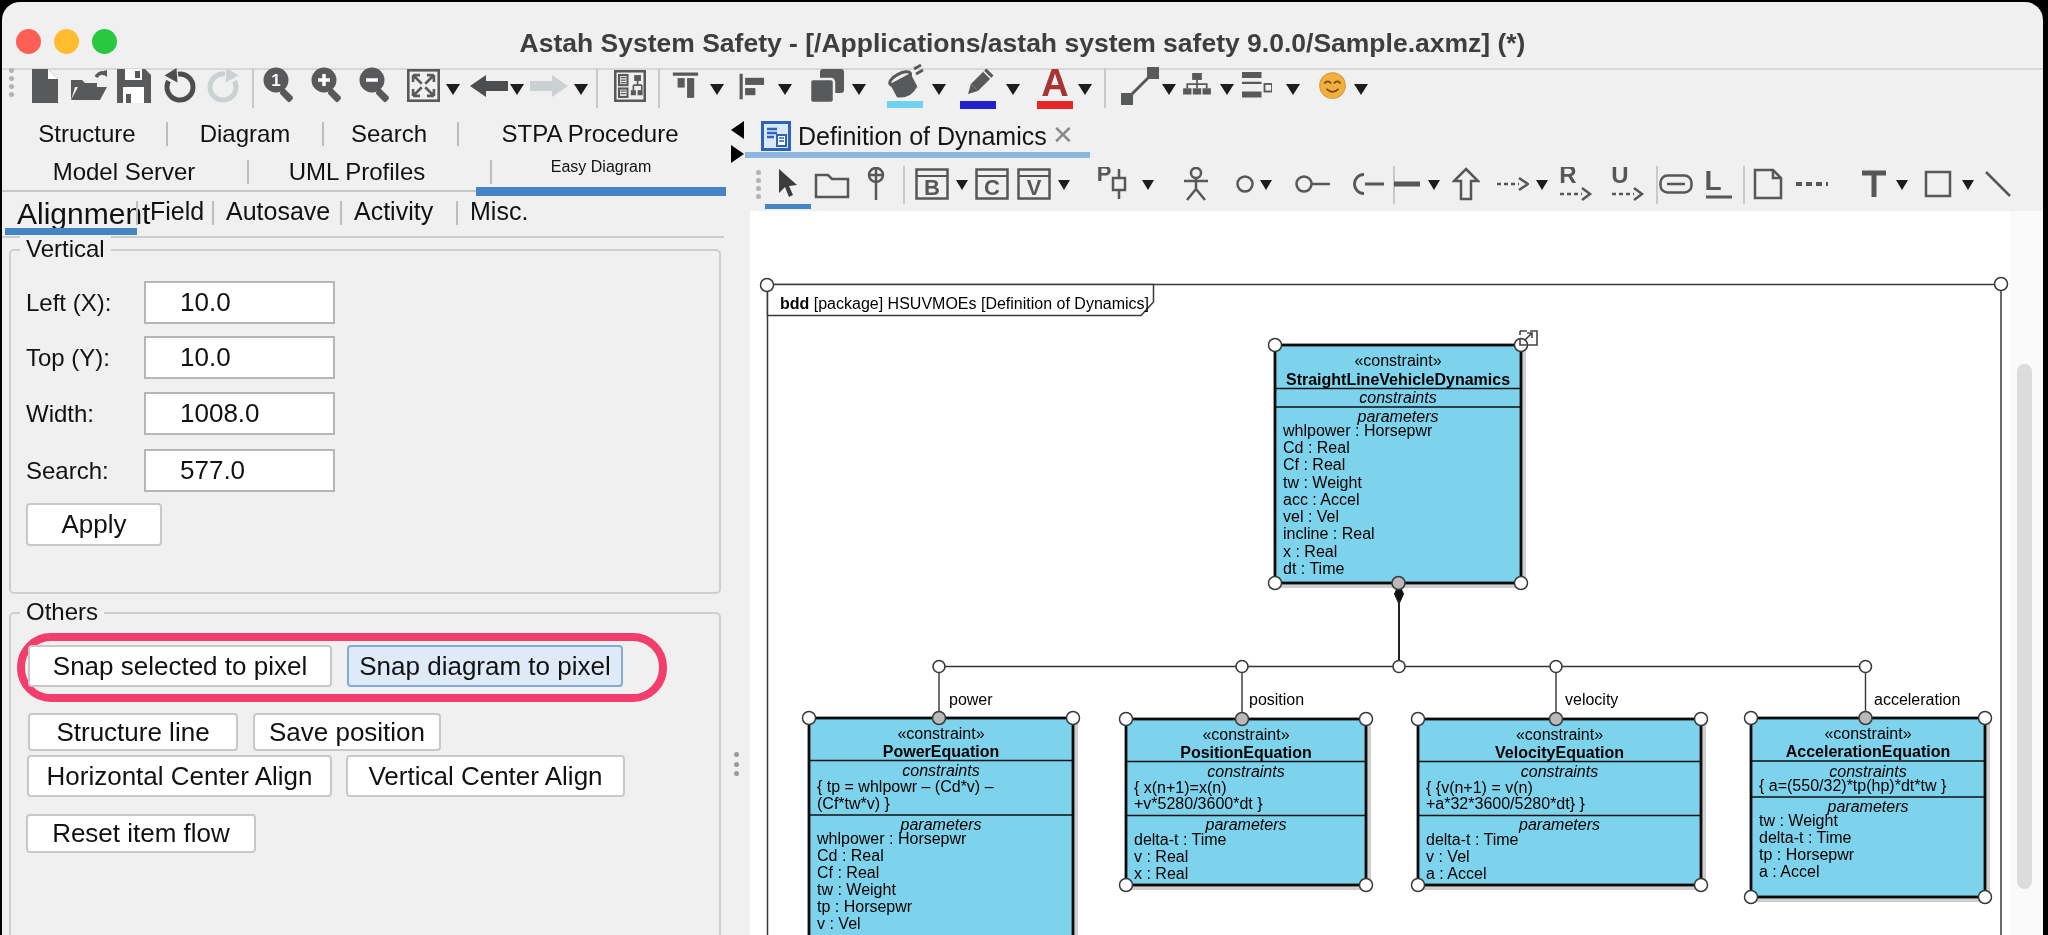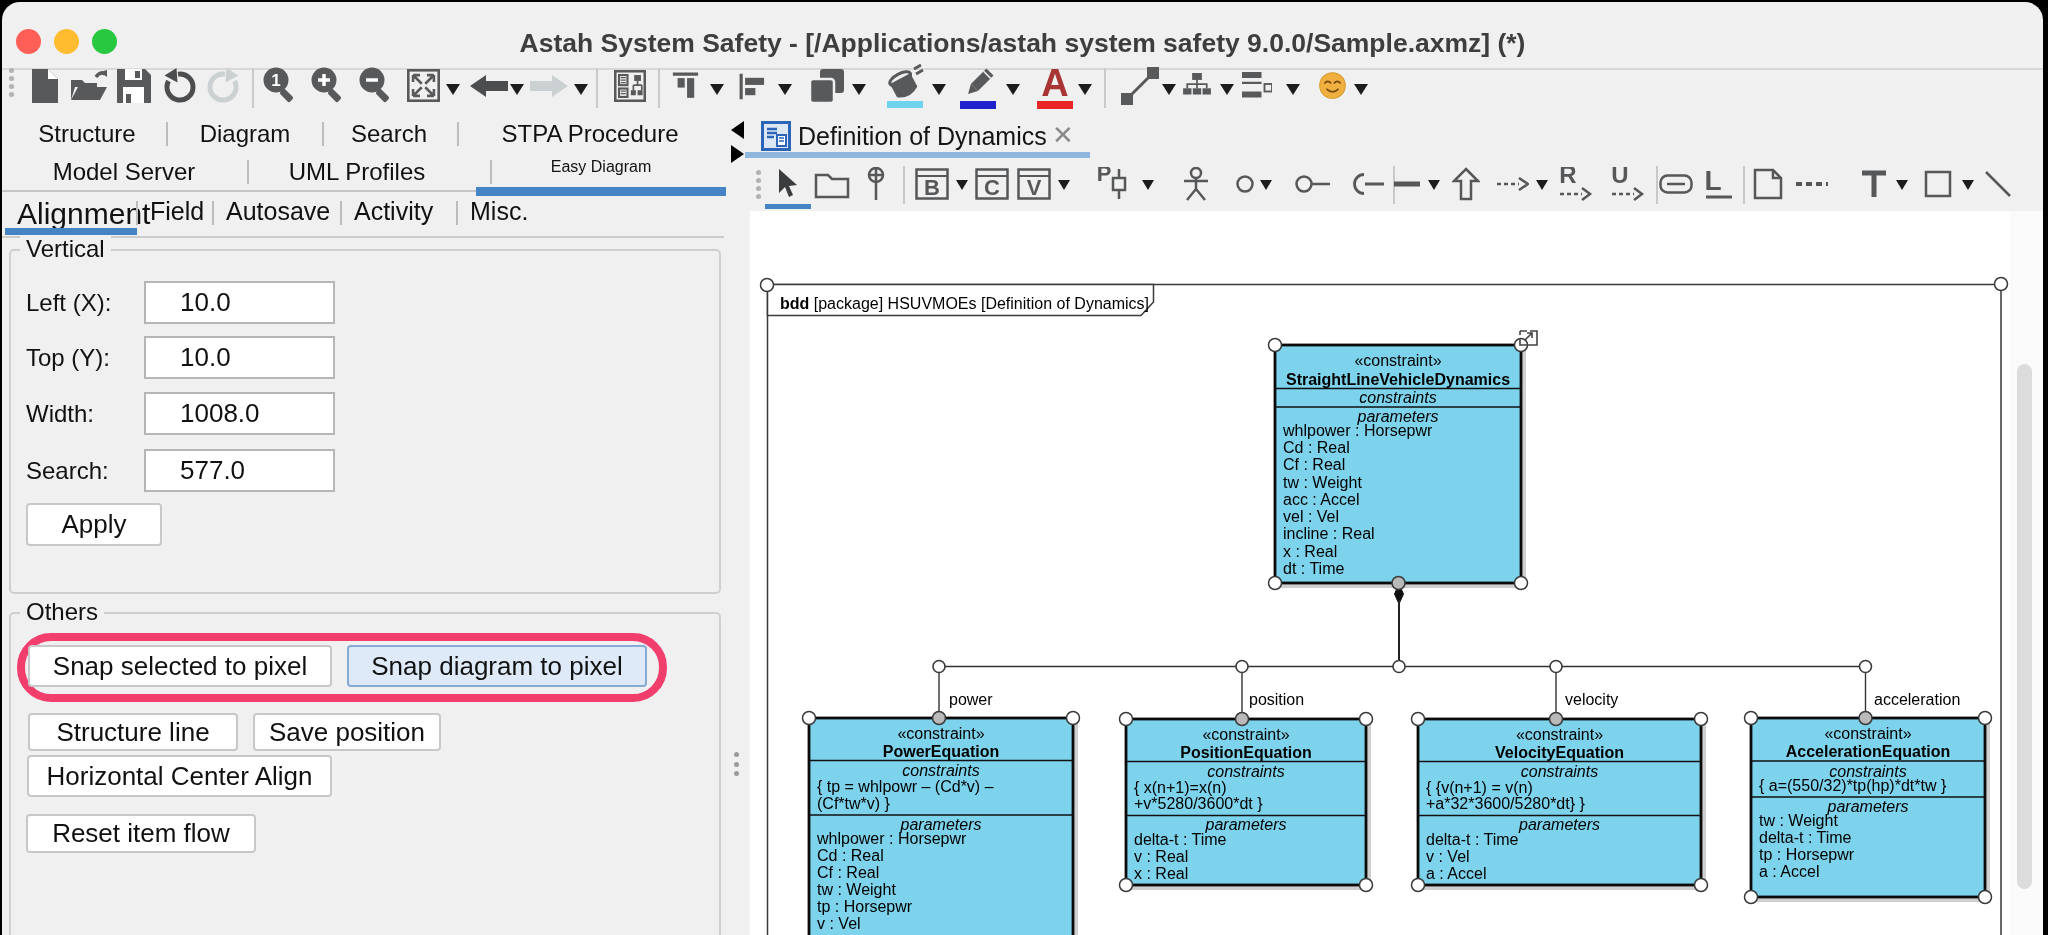--- a/index.html
+++ b/index.html
@@ -209,24 +209,25 @@
 <div class="abs" style="left:24px;top:283px;font-size:24px;font-weight:normal;color:#111;white-space:nowrap;">Width:</div>
 <div class="inp" style="left:142px;top:275px;width:191px;height:43px">1008.0</div>
 <div class="abs" style="left:24px;top:340px;font-size:24px;font-weight:normal;color:#111;white-space:nowrap;">Search:</div>
 <div class="inp" style="left:142px;top:332px;width:191px;height:43px">577.0</div>
 <div class="btn" style="left:24px;top:386px;width:136px;height:43px">Apply</div>
 <div class="gbox" style="left:7px;top:495px;width:712px;height:406px">
         <div class="glabel">Others</div>
       </div>
 <div class="abs" style="left:15px;top:516px;width:650px;height:69px;border:8px solid #f23e6d;border-radius:34px"></div>
 <div class="btn" style="left:26px;top:528px;width:304px;height:42px;">Snap selected to pixel</div>
-<div class="btn" style="left:345px;top:528px;width:300px;height:42px;background:#dfeaf8;border-color:#85aad6;">Snap diagram to pixel</div>
+<div class="btn" style="left:345px;top:528px;width:276px;height:42px;background:#dfeaf8;border-color:#85aad6;">Snap diagram to pixel</div>
 <div class="btn" style="left:26px;top:596px;width:210px;height:38px;">Structure line</div>
 <div class="btn" style="left:251px;top:596px;width:188px;height:38px;">Save position</div>
 <div class="btn" style="left:25px;top:638px;width:305px;height:42px;">Horizontal Center Align</div>
+<div class="btn" style="left:344px;top:638px;width:279px;height:42px;">Vertical Center Align</div>
 <div class="btn" style="left:24px;top:697px;width:230px;height:39px;">Reset item flow</div>
     </div>
   <div id="rightpanel">
     <div class="abs" style="left:7px;top:4px;width:0;height:0;border-top:9px solid transparent;border-bottom:9px solid transparent;border-right:13px solid #000"></div>
 <div class="abs" style="left:7px;top:28px;width:0;height:0;border-top:9px solid transparent;border-bottom:9px solid transparent;border-left:13px solid #000"></div>
 <svg class="abs" style="left:37px;top:4px" width="30" height="30" viewBox="0 0 30 30">
         <rect x="1.5" y="1.5" width="27" height="27" fill="#dce7f5" stroke="#2b64b8" stroke-width="3"></rect>
         <path d="M6 8 h10 M6 12 h10 M6 16 h7" stroke="#2b64b8" stroke-width="2.5"></path>
         <rect x="16" y="14" width="9" height="11" fill="#fff" stroke="#2b64b8" stroke-width="2"></rect>
         <path d="M18 17 h5 M18 20 h5" stroke="#2b64b8" stroke-width="1.5"></path>

